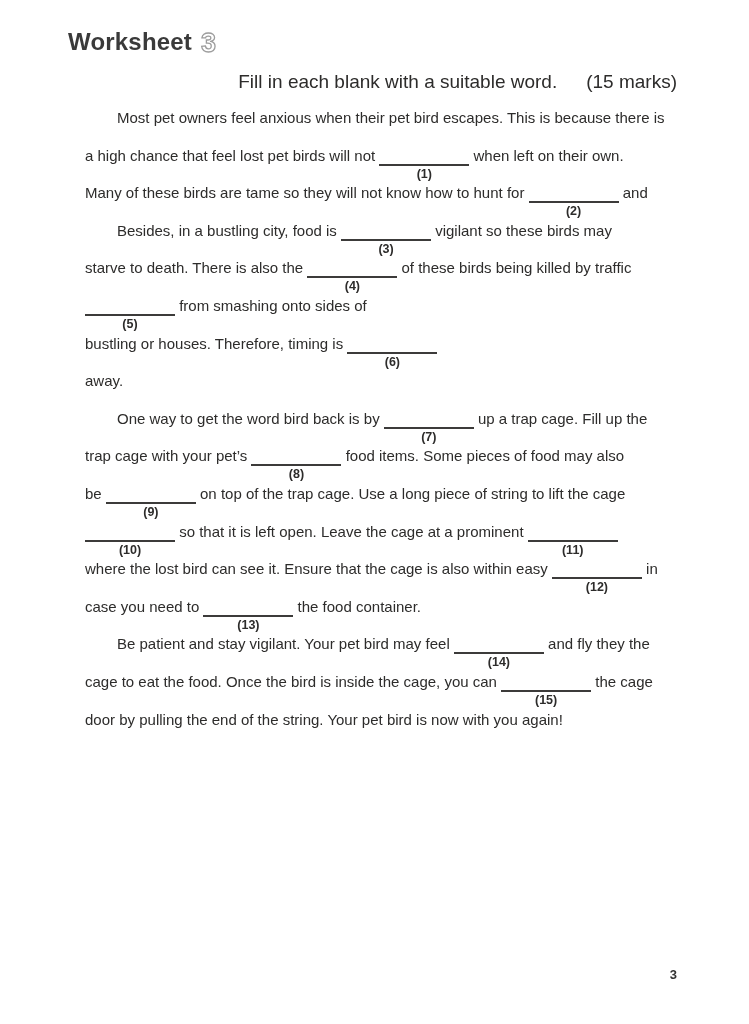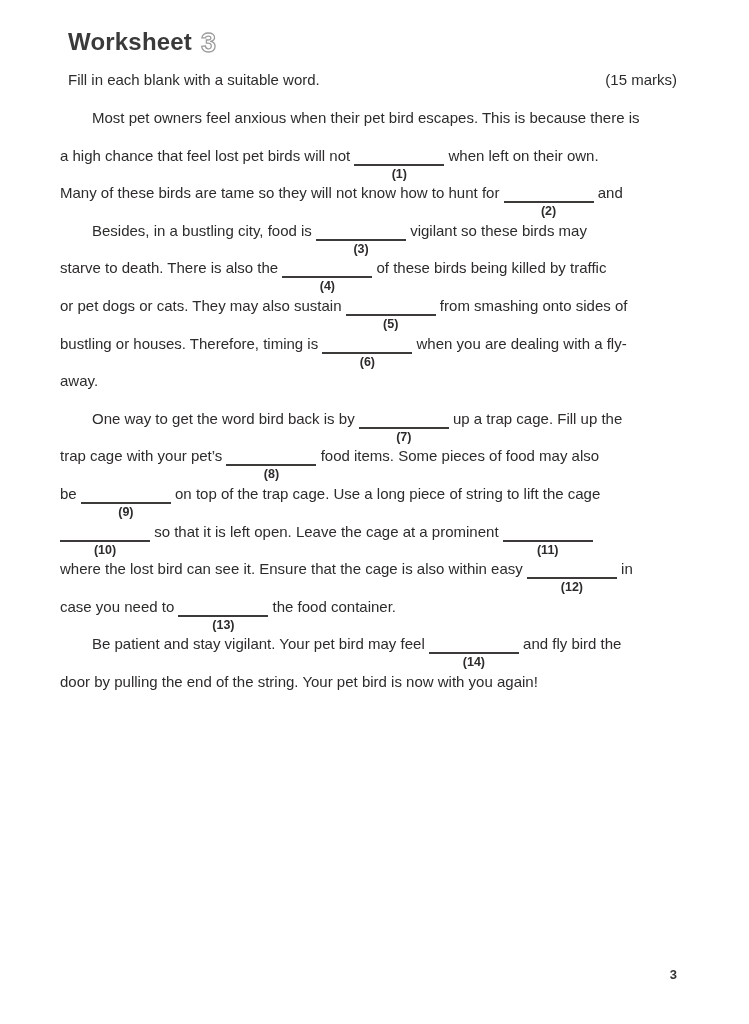--- a/index.html
+++ b/index.html
@@ -36,27 +36,28 @@
     color: transparent;
     -webkit-text-stroke: 1.3px #9d9d9d;
     vertical-align: -2px;
   }
   .instruction-row {
     position: absolute;
     left: 68px;
     right: 72px;
     top: 71px;
     display: flex;
-    justify-content: space-between;
-    font-size: 15px;
+    justify-content: flex-end;
+    font-size: 19px;
     color: #2d2c2b;
+    gap: 29px;
   }
   .content {
     position: absolute;
-    left: 60px;
+    left: 85px;
     top: 99px;
     width: 612px;
     font-size: 15px;
     line-height: 37.6px;
     color: #2d2c2b;
   }
   .line {
     white-space: pre;
     height: 37.6px;
   }
@@ -104,28 +105,29 @@
     <span>Fill in each blank with a suitable word.</span>
     <span>(15 marks)</span>
   </div>
 
   <div class="content" id="content">
       <div class="line indent"><span>Most pet owners feel anxious when their pet bird escapes. This is because there is</span></div>
       <div class="line"><span>a high chance that feel lost pet birds will not </span><span class="blank"><span class="num">(1)</span></span><span> when left on their own.</span></div>
       <div class="line"><span>Many of these birds are tame so they will not know how to hunt for </span><span class="blank"><span class="num">(2)</span></span><span> and</span></div>
       <div class="line indent"><span>Besides, in a bustling city, food is </span><span class="blank"><span class="num">(3)</span></span><span> vigilant so these birds may</span></div>
       <div class="line"><span>starve to death. There is also the </span><span class="blank"><span class="num">(4)</span></span><span> of these birds being killed by traffic</span></div>
-      <div class="line"><span>or pet dogs or cats. They may also sustain </span><span class="blank"><span class="num">(5)</span></span><span> from smashing onto sides of</span></div>
-      <div class="line"><span>bustling or houses. Therefore, timing is </span><span class="blank"><span class="num">(6)</span></span><span> when you are dealing with a fly-</span></div>
+      <div class="line"><span class="blank"><span class="num">(5)</span></span><span> from smashing onto sides of</span></div>
+      <div class="line"><span>bustling or houses. Therefore, timing is </span><span class="blank"><span class="num">(6)</span></span></div>
       <div class="line"><span>away.</span></div>
       <div class="line indent"><span>One way to get the word bird back is by </span><span class="blank"><span class="num">(7)</span></span><span> up a trap cage. Fill up the</span></div>
       <div class="line"><span>trap cage with your pet’s </span><span class="blank"><span class="num">(8)</span></span><span> food items. Some pieces of food may also</span></div>
       <div class="line"><span>be </span><span class="blank"><span class="num">(9)</span></span><span> on top of the trap cage. Use a long piece of string to lift the cage</span></div>
       <div class="line"><span class="blank"><span class="num">(10)</span></span><span> so that it is left open. Leave the cage at a prominent </span><span class="blank"><span class="num">(11)</span></span></div>
       <div class="line"><span>where the lost bird can see it. Ensure that the cage is also within easy </span><span class="blank"><span class="num">(12)</span></span><span> in</span></div>
       <div class="line"><span>case you need to </span><span class="blank"><span class="num">(13)</span></span><span> the food container.</span></div>
-      <div class="line indent"><span>Be patient and stay vigilant. Your pet bird may feel </span><span class="blank"><span class="num">(14)</span></span><span> and fly bird the</span></div>
+      <div class="line indent"><span>Be patient and stay vigilant. Your pet bird may feel </span><span class="blank"><span class="num">(14)</span></span><span> and fly they the</span></div>
+      <div class="line"><span>cage to eat the food. Once the bird is inside the cage, you can </span><span class="blank"><span class="num">(15)</span></span><span> the cage</span></div>
       <div class="line"><span>door by pulling the end of the string. Your pet bird is now with you again!</span></div>
     </div>
 
   <div class="page-number">3</div>
 
 </div>
 
 </body></html>

